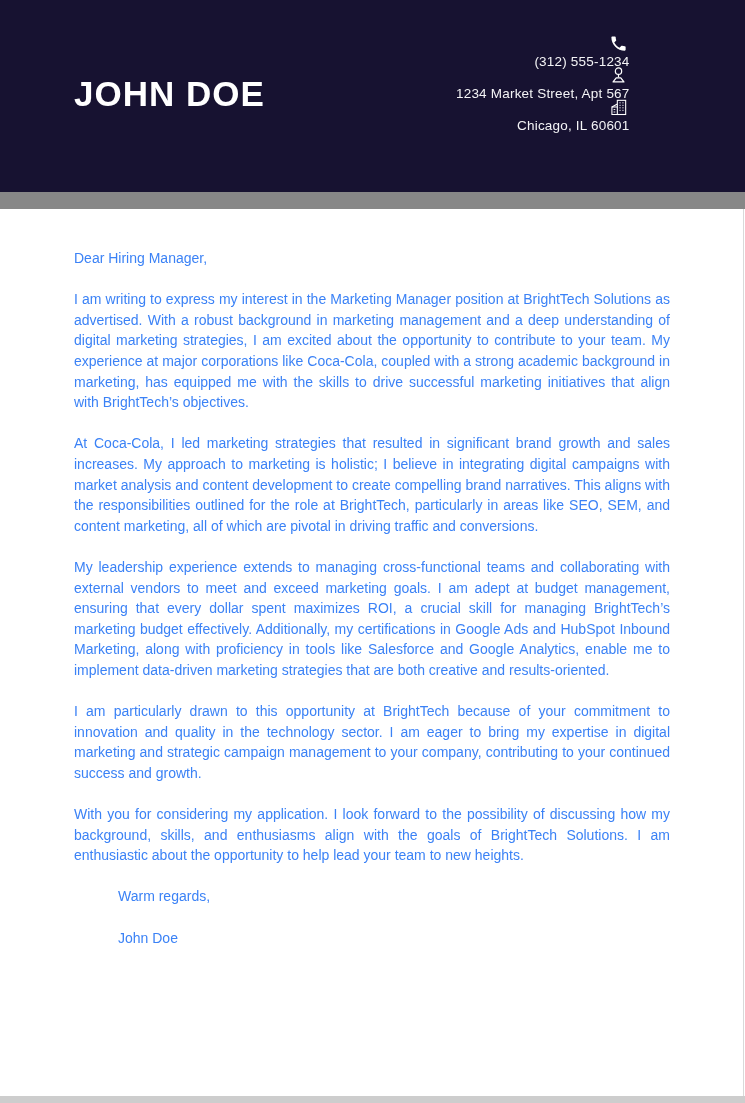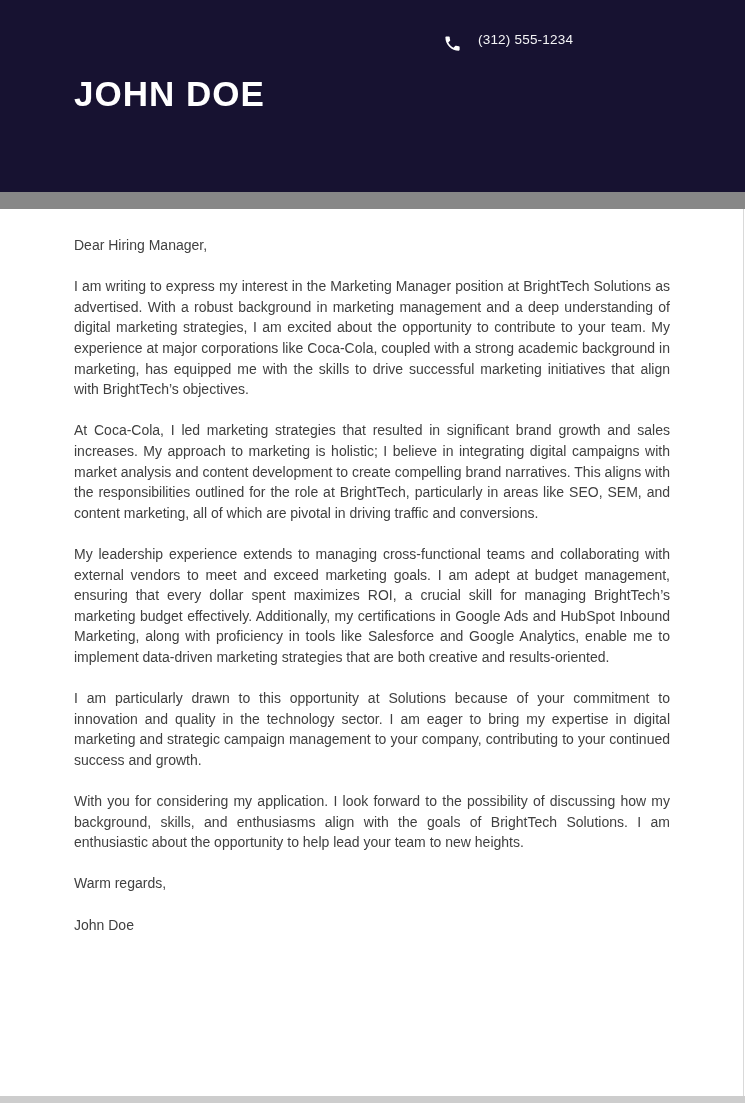--- a/index.html
+++ b/index.html
@@ -30,22 +30,23 @@
     letter-spacing: 1px;
     white-space: nowrap;
   }
   .contact-list {
     position: absolute;
     left: 441px;
     top: 32px;
   }
   .contact-row {
     display: flex;
-    align-items: flex-start;
+    align-items: flex-end;
     height: 32px;
+    flex-direction: column;
   }
   .contact-icon {
     width: 22px;
     height: 22px;
     display: flex;
     align-items: center;
     justify-content: center;
     flex: 0 0 22px;
   }
   .contact-icon svg { display: block; }
@@ -59,30 +60,30 @@
 
   
   .divider-bar {
     width: 100%;
     height: 17px;
     background: #878787;
   }
 
   
   .letter {
-    padding: 26px 75px 0 74px;
-    color: #404040;
+    padding: 39px 75px 0 74px;
+    color: #3b82f6;
     font-size: 14px;
     line-height: 20.6px;
   }
   .letter p {
     margin: 0 0 20.6px 0;
     text-align: justify;
   }
-  .letter p.no-justify { text-align: left; }
+  .letter p.no-justify { text-align: left; margin-left: 44px; }
   .letter p.salutation { text-align: left; }
 
   
   .page-edge-right {
     position: absolute;
     top: 209px;
     right: 1px;
     bottom: 7px;
     width: 1px;
     background: #d9d9d9;
@@ -107,32 +108,54 @@
     <div class="contact-row">
       <span class="contact-icon">
         <svg width="19" height="19" viewBox="0 0 24 24" fill="#ffffff">
           <path d="M6.62 10.79c1.44 2.83 3.76 5.14 6.59 6.59l2.2-2.2c.27-.27.67-.36 1.02-.24 1.12.37 2.33.57 3.57.57.55 0 1 .45 1 1V20c0 .55-.45 1-1 1-9.39 0-17-7.61-17-17 0-.55.45-1 1-1h3.5c.55 0 1 .45 1 1 0 1.25.2 2.45.57 3.57.11.35.03.74-.25 1.02l-2.2 2.2z"></path>
         </svg>
       </span>
       <span class="contact-text">(312) 555-1234</span>
     </div>
 
 
+    <div class="contact-row">
+      <span class="contact-icon">
+        <svg width="21" height="21" viewBox="0 0 24 24" fill="none" stroke="#ffffff" stroke-width="1.4">
+          <circle cx="12" cy="7" r="3.6"></circle>
+          <path d="M12 10.6 V14"></path>
+          <path d="M9.4 14.6 L5.8 19.4 H18.2 L14.6 14.6 Z" stroke-linejoin="round"></path>
+        </svg>
+      </span>
+      <span class="contact-text">1234 Market Street, Apt 567</span>
+    </div>
 
+    <div class="contact-row">
+      <span class="contact-icon">
+        <svg width="20" height="20" viewBox="0 0 24 24" fill="none" stroke="#ffffff" stroke-width="1.3">
+          <rect x="10" y="4" width="10" height="17"></rect>
+          <path d="M10 12 H3.5 V21 H10"></path>
+          <path d="M3.5 12 L10 8.5"></path>
+          <path d="M12.5 7 H14 M16 7 H17.5 M12.5 10 H14 M16 10 H17.5 M12.5 13 H14 M16 13 H17.5 M12.5 16 H14 M16 16 H17.5" stroke-width="1.1"></path>
+          <path d="M5.5 15 H7.5 M5.5 18 H7.5" stroke-width="1.1"></path>
+        </svg>
+      </span>
+      <span class="contact-text">Chicago, IL 60601</span>
+    </div>
 
   </div>
 </div>
 
 <div class="divider-bar"></div>
 
 <div class="letter">
   <p class="salutation">Dear Hiring Manager,</p>
   <p>I am writing to express my interest in the Marketing Manager position at BrightTech Solutions as advertised. With a robust background in marketing management and a deep understanding of digital marketing strategies, I am excited about the opportunity to contribute to your team. My experience at major corporations like Coca-Cola, coupled with a strong academic background in marketing, has equipped me with the skills to drive successful marketing initiatives that align with BrightTech’s objectives.</p>
   <p>At Coca-Cola, I led marketing strategies that resulted in significant brand growth and sales increases. My approach to marketing is holistic; I believe in integrating digital campaigns with market analysis and content development to create compelling brand narratives. This aligns with the responsibilities outlined for the role at BrightTech, particularly in areas like SEO, SEM, and content marketing, all of which are pivotal in driving traffic and conversions.</p>
   <p>My leadership experience extends to managing cross-functional teams and collaborating with external vendors to meet and exceed marketing goals. I am adept at budget management, ensuring that every dollar spent maximizes ROI, a crucial skill for managing BrightTech’s marketing budget effectively. Additionally, my certifications in Google Ads and HubSpot Inbound Marketing, along with proficiency in tools like Salesforce and Google Analytics, enable me to implement data-driven marketing strategies that are both creative and results-oriented.</p>
-  <p>I am particularly drawn to this opportunity at Solutions because of your commitment to innovation and quality in the technology sector. I am eager to bring my expertise in digital marketing and strategic campaign management to your company, contributing to your continued success and growth.</p>
+  <p>I am particularly drawn to this opportunity at BrightTech because of your commitment to innovation and quality in the technology sector. I am eager to bring my expertise in digital marketing and strategic campaign management to your company, contributing to your continued success and growth.</p>
   <p>With you for considering my application. I look forward to the possibility of discussing how my background, skills, and enthusiasms align with the goals of BrightTech Solutions. I am enthusiastic about the opportunity to help lead your team to new heights.</p>
   <p class="no-justify">Warm regards,</p>
   <p class="no-justify">John Doe</p>
 </div>
 
 <div class="page-edge-right"></div>
 <div class="page-edge-bottom"></div>
 
 </body></html>

